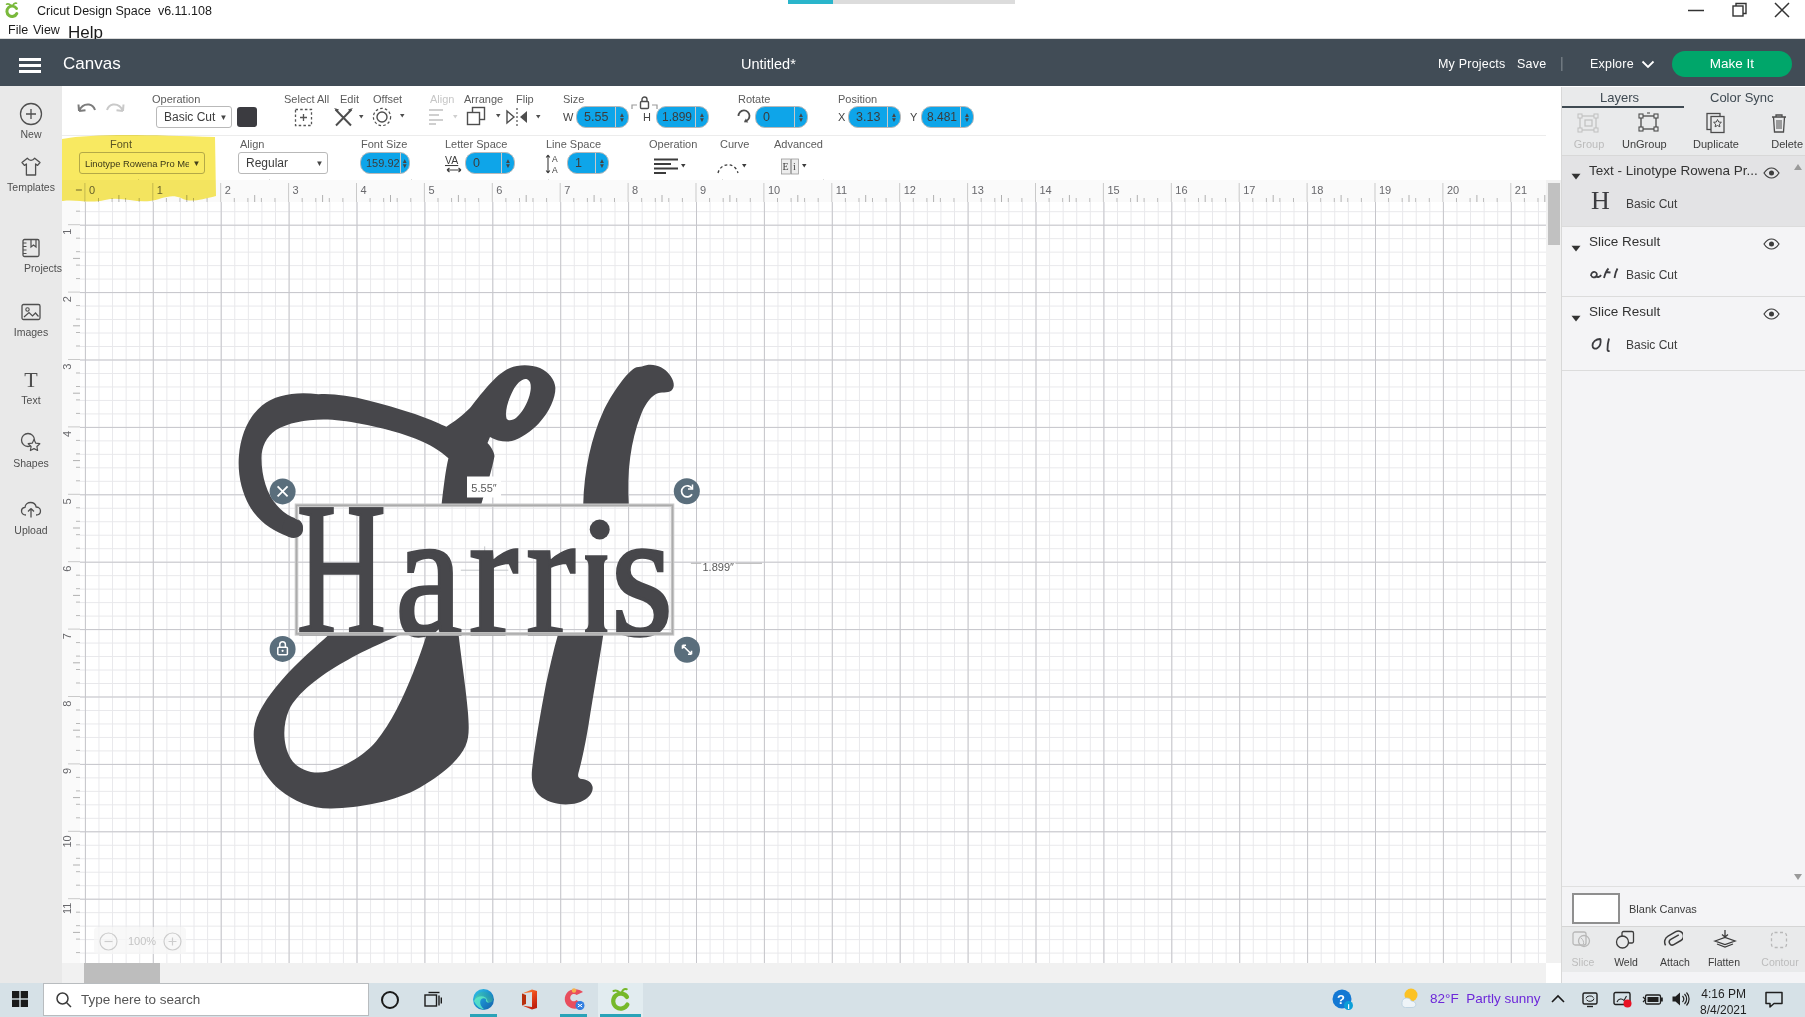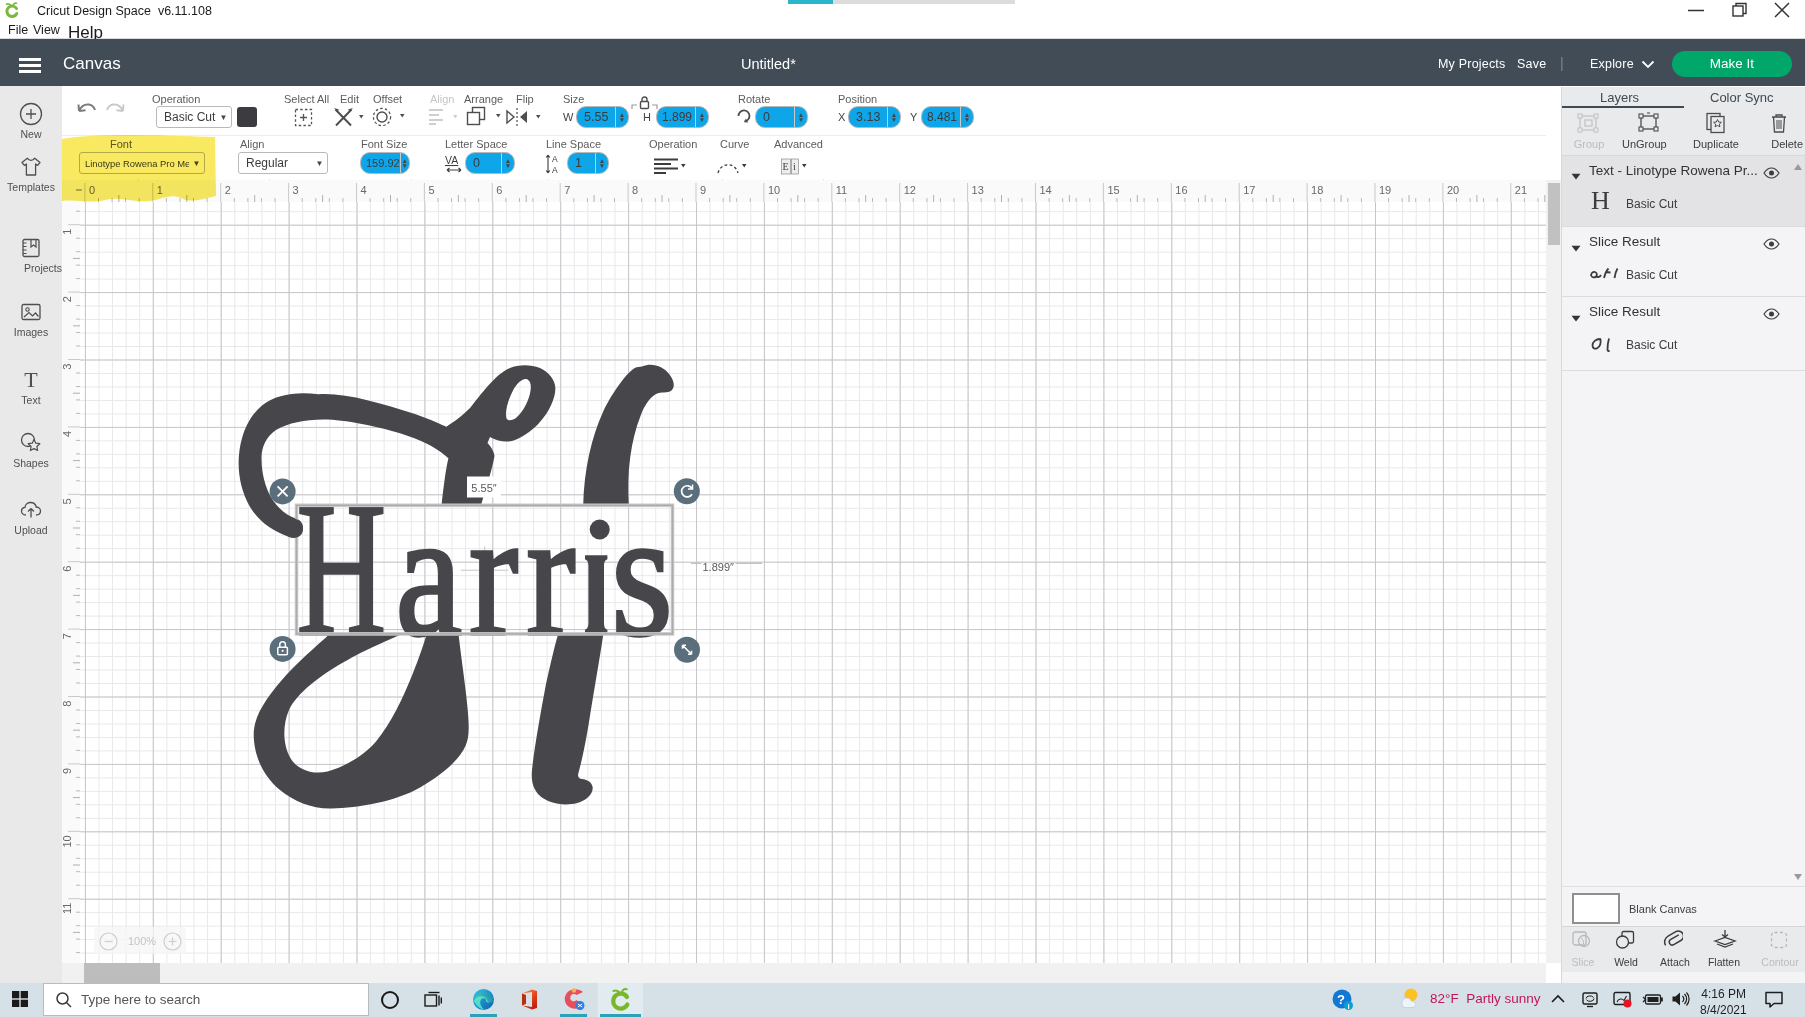--- a/index.html
+++ b/index.html
@@ -792,21 +792,21 @@
     <svg class="abs" style="left:1331px;top:5px" width="23" height="23" viewBox="0 0 23 23">
       <circle cx="11" cy="11" r="9.5" fill="#1378d3"></circle>
       <text x="10" y="15.5" font-size="13" font-weight="bold" fill="#fff" text-anchor="middle" font-family="Liberation Sans">?</text>
       <circle cx="17.5" cy="17.5" r="4.5" fill="#0b9fd8"></circle>
       <text x="17.5" y="20.5" font-size="8" font-weight="bold" fill="#fff" text-anchor="middle" font-family="Liberation Sans">i</text>
     </svg>
     <svg class="abs" style="left:1398px;top:3px" width="25" height="24" viewBox="0 0 25 24">
       <circle cx="13" cy="9" r="6.5" fill="#fcc224"></circle>
       <path d="M4 16.5 C4 13.8 6.2 12 8.8 12 C10.8 12 12.6 13.2 13.3 15 C15.8 15 17.8 16.6 17.8 18.6 C17.8 20.4 16.2 21.5 14 21.5 H7.5 C5.5 21.5 4 20 4 18.2 Z" fill="#eef4f8" stroke="#b8cede" stroke-width="0.8"></path>
     </svg>
-    <div class="abs" style="left:1430px;top:8px;font-size:13.5px;color:#be185d">82°F&nbsp;&nbsp;Partly sunny</div>
+    <div class="abs" style="left:1430px;top:8px;font-size:13.5px;color:#6d28d9">82°F&nbsp;&nbsp;Partly sunny</div>
     <svg class="abs" style="left:1550px;top:10px" width="16" height="11" viewBox="0 0 16 11">
       <path d="M2 9 L8 3 L14 9" fill="none" stroke="#1a1a1a" stroke-width="1.6"></path>
     </svg>
     <svg class="abs" style="left:1581px;top:8px" width="18" height="17" viewBox="0 0 18 17">
       <rect x="2" y="2" width="14" height="11" rx="1.5" fill="none" stroke="#1f1f1f" stroke-width="1.4"></rect>
       <path d="M6 15.5 H12" stroke="#1f1f1f" stroke-width="1.4"></path>
       <path d="M5 7.5 A4 3 0 0 1 12.5 6.5 M13 7.5 A4 3 0 0 1 5.5 8.8" fill="none" stroke="#1f1f1f" stroke-width="1"></path>
     </svg>
     <svg class="abs" style="left:1613px;top:8px" width="20" height="17" viewBox="0 0 20 17">
       <rect x="1" y="1.5" width="16" height="12" rx="1.5" fill="none" stroke="#1f1f1f" stroke-width="1.4"></rect>

